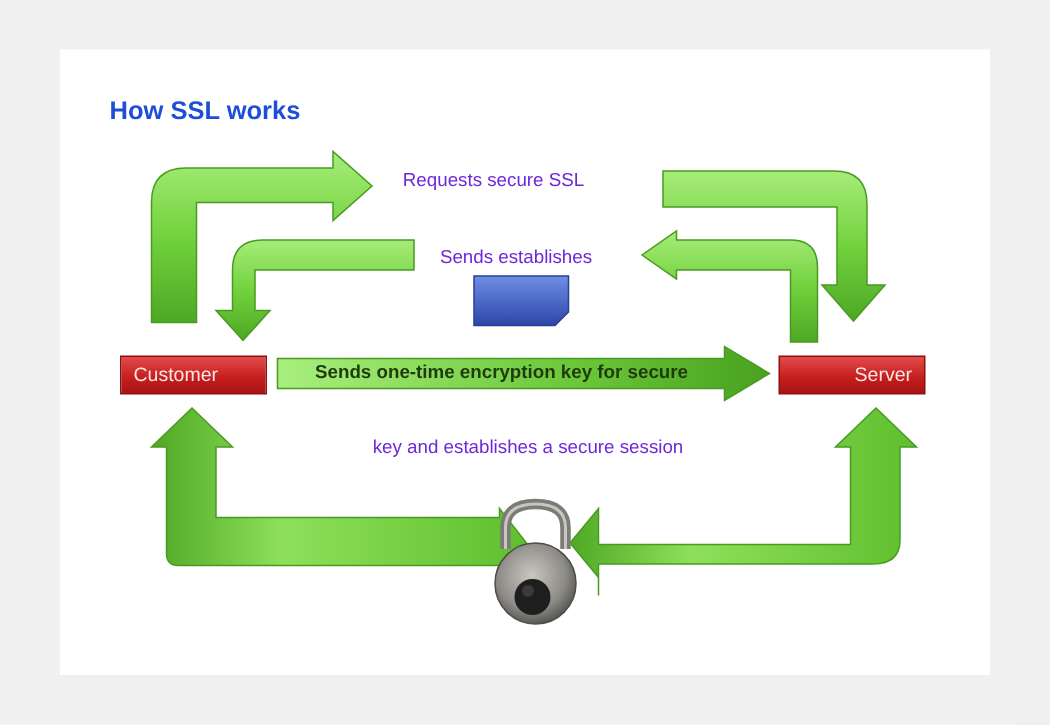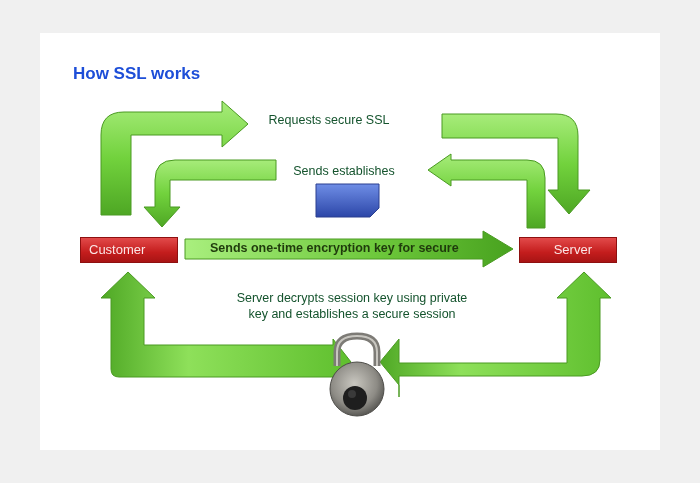--- a/index.html
+++ b/index.html
@@ -1,19 +1,19 @@
 <!DOCTYPE html>
 <html><head>
 <meta charset="utf-8">
 <style>
   html, body { margin:0; padding:0; }
   body { width:700px; height:483px; background:#f0f0f0; position:relative; overflow:hidden; font-family:"Liberation Sans", sans-serif; }
   .card { position:absolute; left:40px; top:33px; width:620px; height:417px; background:#ffffff; }
   .title { position:absolute; left:73px; top:64px; font-size:17px; font-weight:bold; color:#1d4ed8; }
-  .lbl { position:absolute; font-size:12.5px; color:#14532d; text-align:center; line-height:16px; }
+  .lbl { position:absolute; font-size:12.5px; color:#6d28d9; text-align:center; line-height:16px; }
   .box { position:absolute; height:26px; line-height:24px; font-size:13px; color:#fbe6e6;
          background:linear-gradient(#e24a4a,#c41d1d 60%,#a81414); border:1px solid #8e1010; box-sizing:border-box; }
   svg.diagram { position:absolute; left:0; top:0; }
   .midtext { position:absolute; font-size:12.5px; font-weight:bold; color:#1f3b0c; }
 </style>
 </head>
 <body>
 
 <div class="card"></div>
 
@@ -75,22 +75,21 @@
 <div class="lbl" style="left:254px; top:112px; width:150px;">
   <div>Requests secure SSL</div>
 </div>
 
 <div class="lbl" style="left:279px; top:163px; width:130px;">Sends establishes</div>
 
 <div class="box" style="left:80px; top:237px; width:98px; padding-left:8px;">
   <span>Customer</span>
 </div>
 
-<div class="box" style="left:519px; top:237px; width:98px; text-align:right; padding-right:24px;">
+<div class="box" style="left:519px; top:237px; width:98px; text-align:right; padding-right:8px;">
   <span>Server</span>
 </div>
 
 <div class="midtext" style="left:210px; top:241px;">Sends one-time encryption key for secure</div>
 
 <div class="lbl" style="left:214px; top:290px; width:276px;">
-  <div>Server decrypts session key using private</div>
   <div>key and establishes a secure session</div>
 </div>
 
 </body></html>

